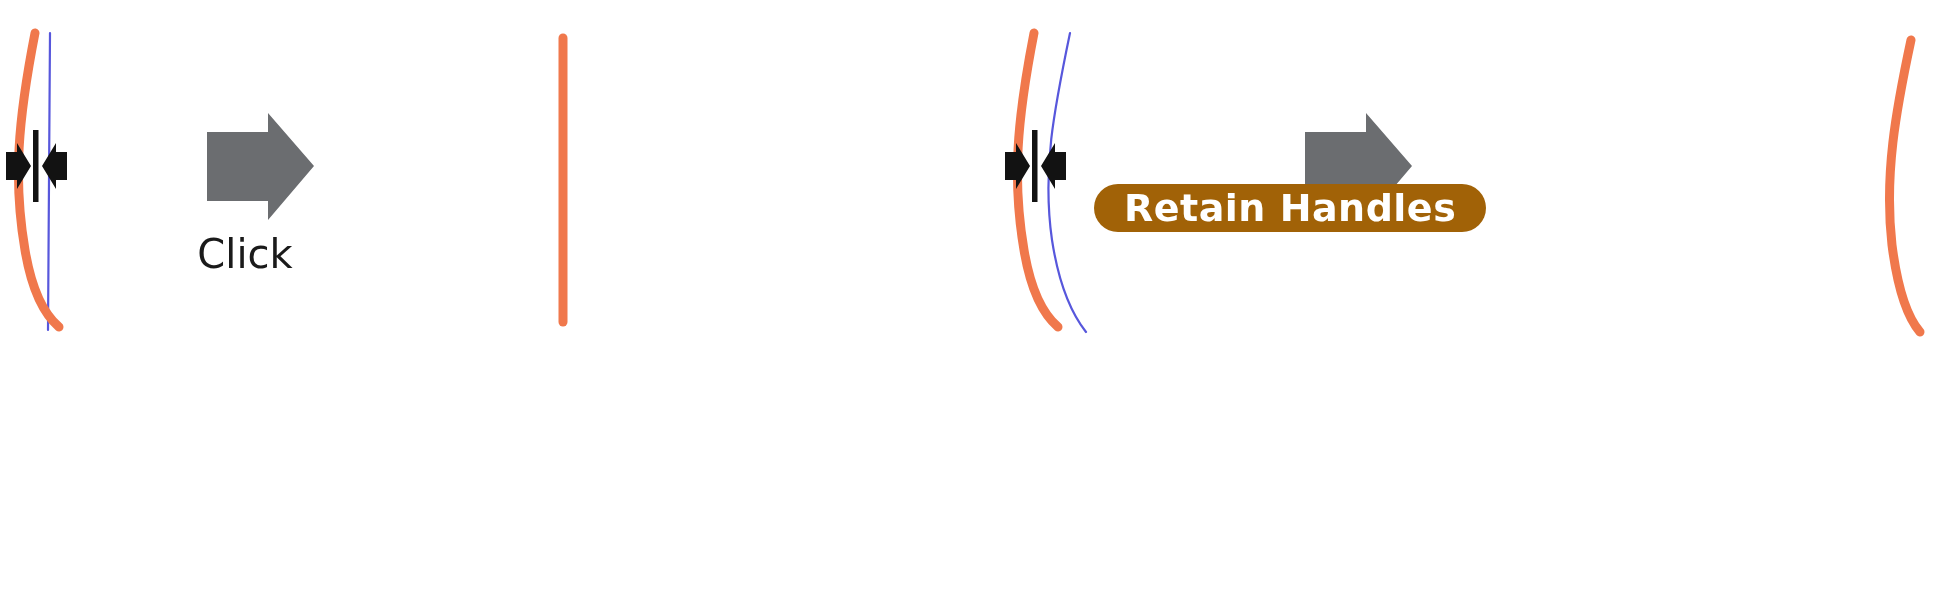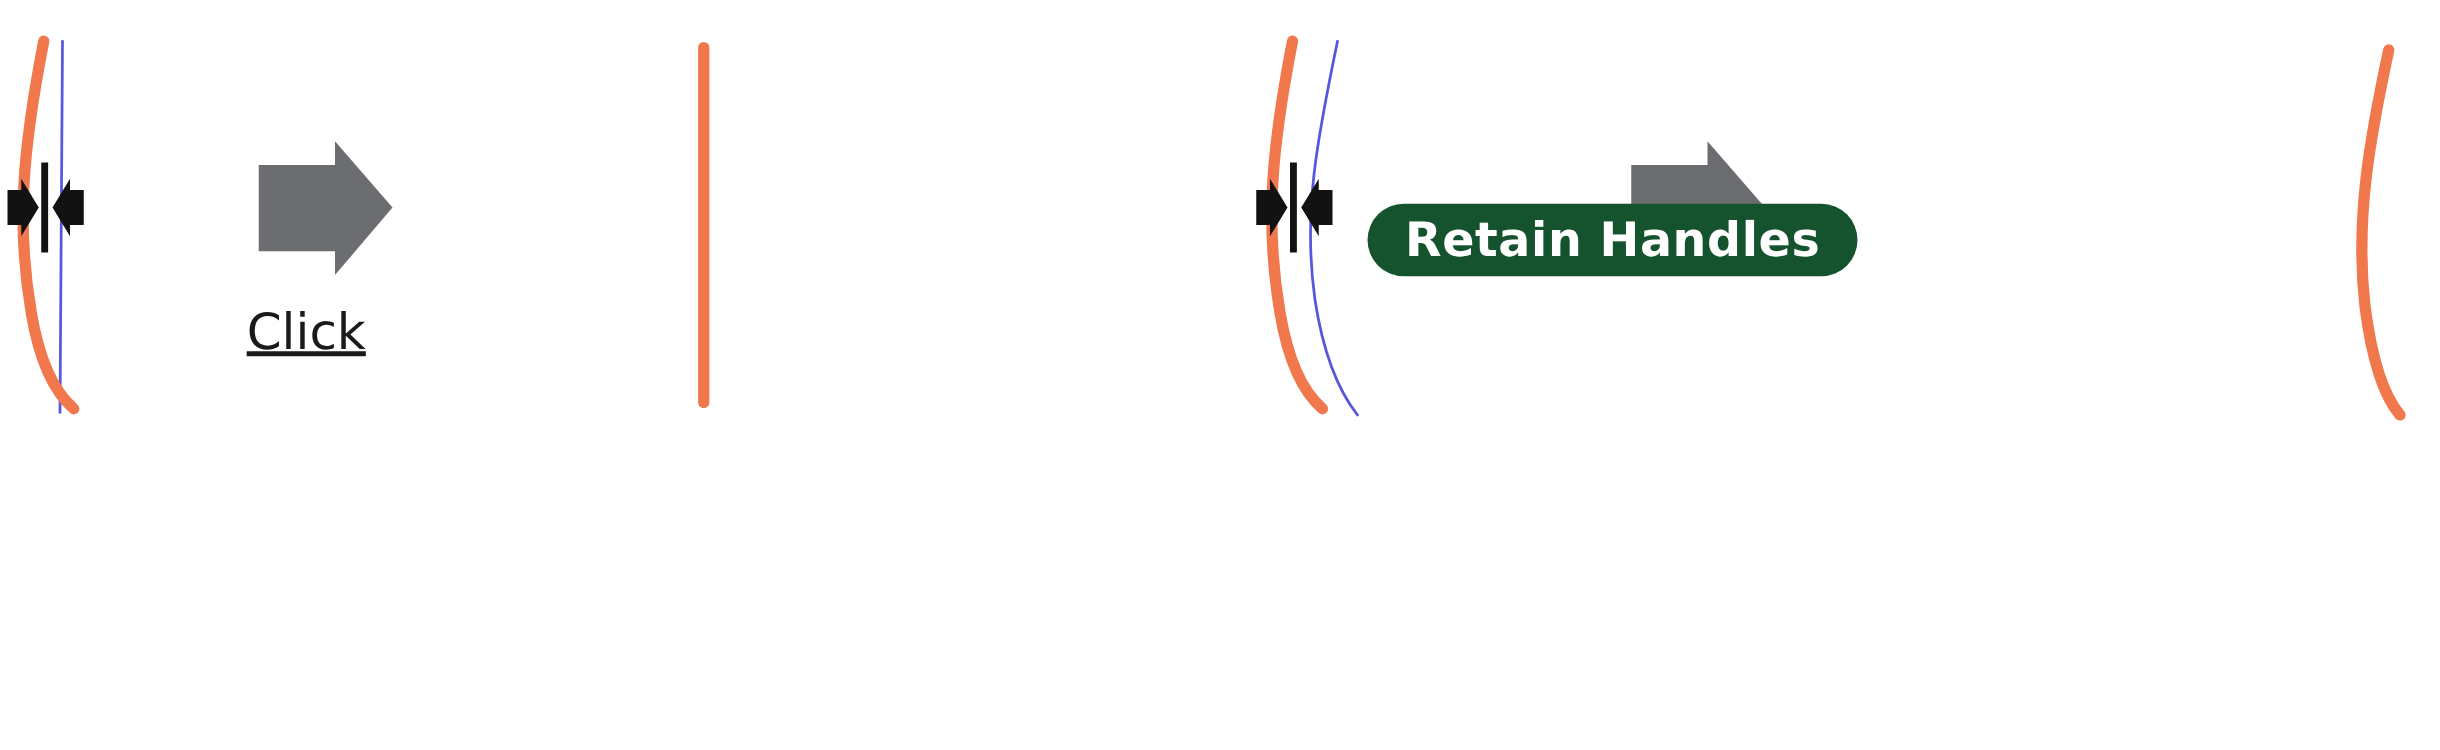--- a/index.html
+++ b/index.html
@@ -49,33 +49,33 @@
   .click-label {
     position: absolute;
     width: 260px;
     text-align: center;
     font-size: 40px;
     line-height: 1;
     color: #1a1a1a;
     font-family: "DejaVu Sans", "Liberation Sans", sans-serif;
     white-space: nowrap;
   }
-  #click-label-left  { left: 115px; top: 246px; text-decoration: underline; }
+  #click-label-left  { left: 115px; top: 234px; }
 
   
   #retain-handles-badge {
     position: absolute;
     left: 1094px;
-    top: 163px;
-    height: 58px;
+    top: 184px;
+    height: 48px;
     padding: 0 30px;
     display: flex;
     align-items: center;
     justify-content: center;
-    background: #14532d;
+    background: #a16207;
     border-radius: 34px;
     box-sizing: border-box;
   }
   #retain-handles-badge .badge-text {
     color: #ffffff;
     font-size: 38px;
     font-weight: bold;
     letter-spacing: 0.5px;
     line-height: 1;
     white-space: nowrap;

